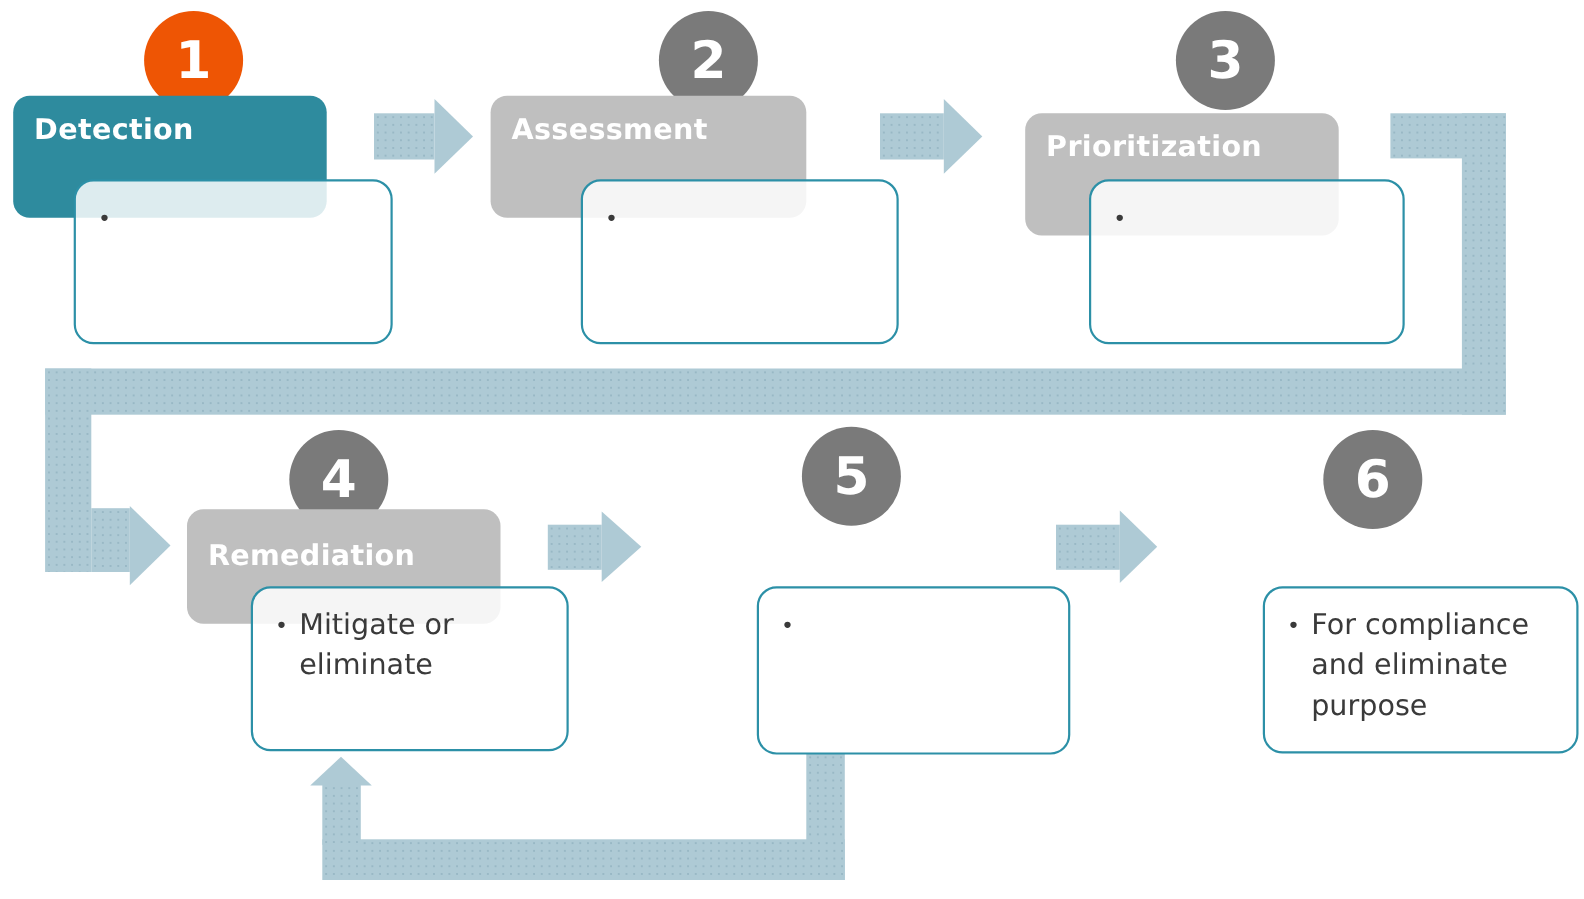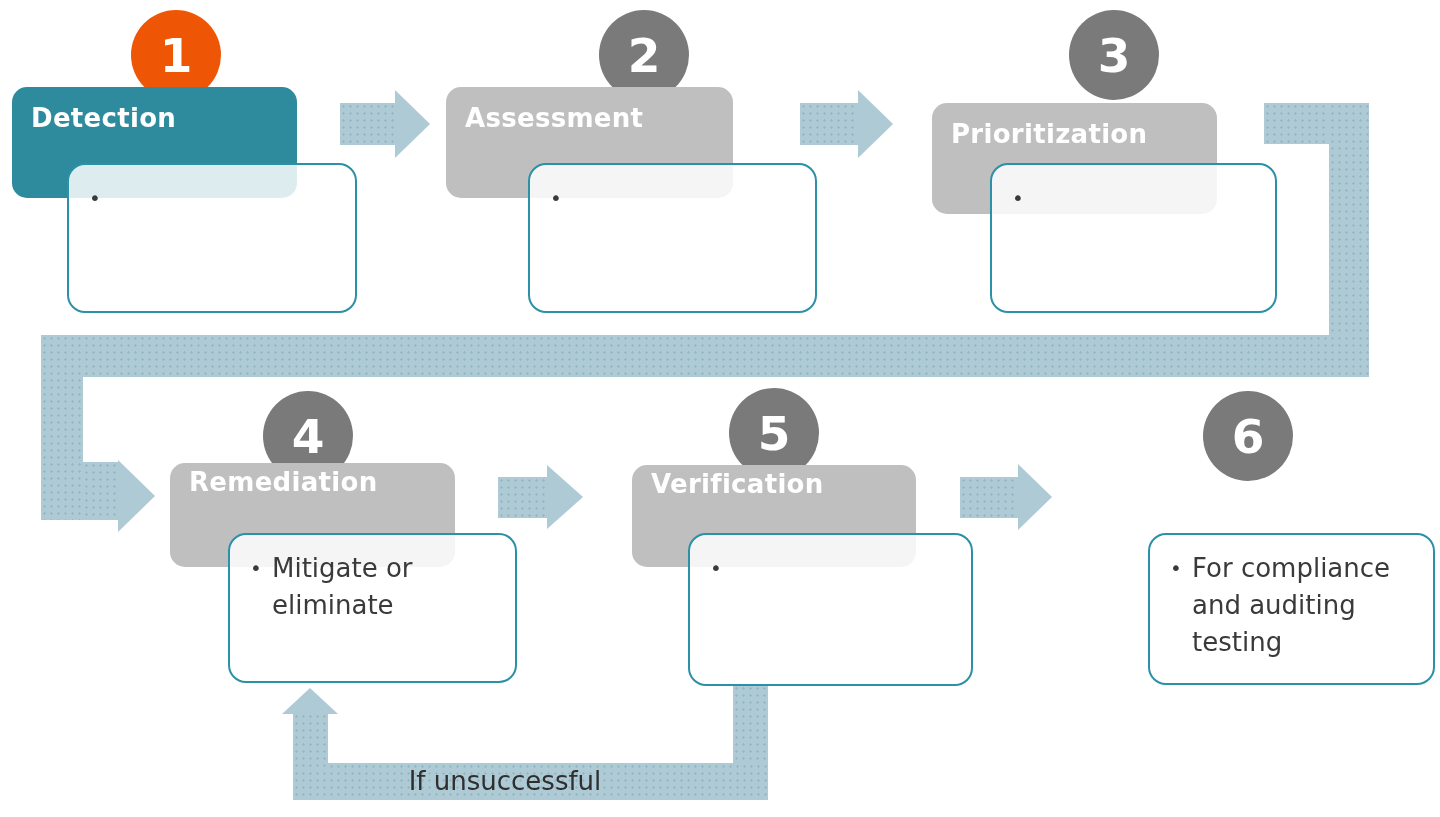--- a/index.html
+++ b/index.html
@@ -25,21 +25,21 @@
         display:flex;align-items:center;justify-content:center;}
   .circle.orange{background:var(--orange,#EE5504);}
   .circle.gray{background:var(--gray_circle,#7A7A7A);}
 
   
   .hdr{position:absolute;z-index:2;border-radius:15px;box-sizing:border-box;
         color:#fff;font-weight:700;font-size:26px;letter-spacing:.3px;
         padding:16px 0 0 19px;white-space:nowrap;}
   .hdr.teal{background:var(--teal,#2E8B9E);}
   .hdr.gray{background:var(--gray_header,#BFBFBF);}
-  .hdr.r2{padding-top:4px;}
+  .hdr.r2{padding-top:28px;}
 
   
   .box{position:absolute;z-index:3;box-sizing:border-box;
         background:rgba(255,255,255,.84);
         border:2.5px solid var(--box_border,#2C90A7);border-radius:18px;
         padding:15px 10px 0 20px;
         font-size:26px;line-height:37px;color:var(--text_dark,#3A3A3A);
         display:flex;align-items:flex-start;}
   .box .bullet{flex:0 0 22px;font-size:20px;line-height:37px;}
   .box .txt{flex:1 1 auto;}
@@ -56,21 +56,20 @@
   <div class="band" style="left:1329px;top:103px;width:40px;height:274px;"></div>
   <div class="band" style="left:41px;top:335px;width:1328px;height:42px;"></div>
   <div class="band" style="left:41px;top:335px;width:42px;height:185px;"></div>
   <div class="band" style="left:83px;top:462px;width:35px;height:58px;"></div>
   <div class="head-right" style="left:118px;top:460px;border-width:36px 0 36px 37px;"></div>
 
   <div class="band" style="left:733px;top:685px;width:35px;height:115px;"></div>
   <div class="band" style="left:293px;top:763px;width:475px;height:37px;"></div>
   <div class="band" style="left:293px;top:713px;width:35px;height:55px;"></div>
   <div class="head-up" style="left:282px;top:688px;border-width:0 28px 26px 28px;"></div>
-  <div class="flow-label" style="left:355px;top:764px;width:300px;">If unsuccessful</div>
 
   <div class="band" style="left:340px;top:103px;width:55px;height:42px;"></div>
   <div class="head-right" style="left:395px;top:90px;border-width:34px 0 34px 35px;"></div>
 
   <div class="band" style="left:800px;top:103px;width:58px;height:42px;"></div>
   <div class="head-right" style="left:858px;top:90px;border-width:34px 0 34px 35px;"></div>
 
   <div class="band" style="left:498px;top:477px;width:49px;height:41px;"></div>
   <div class="head-right" style="left:547px;top:465px;border-width:32px 0 32px 36px;"></div>
 
@@ -114,28 +113,25 @@
     <span>Remediation</span>
   </div>
   <div class="box" style="left:228px;top:533px;width:289px;height:150px;">
     <span class="bullet">•</span>
     <span class="txt">Mitigate or eliminate</span>
   </div>
 
   <div class="circle gray" style="left:729px;top:388px;">
     <span>5</span>
   </div>
-  <div class="hdr gray r2" style="left:632px;top:465px;width:284px;height:102px;">
-    <span>Verification</span>
-  </div>
   <div class="box" style="left:688px;top:533px;width:285px;height:153px;">
     <span class="bullet">•</span>
   </div>
 
   <div class="circle gray" style="left:1203px;top:391px;">
     <span>6</span>
   </div>
   <div class="box" style="left:1148px;top:533px;width:287px;height:152px;">
     <span class="bullet">•</span>
-    <span class="txt">For compliance and auditing testing</span>
+    <span class="txt">For compliance and eliminate purpose</span>
   </div>
 
 </div>
 
 </body></html>

